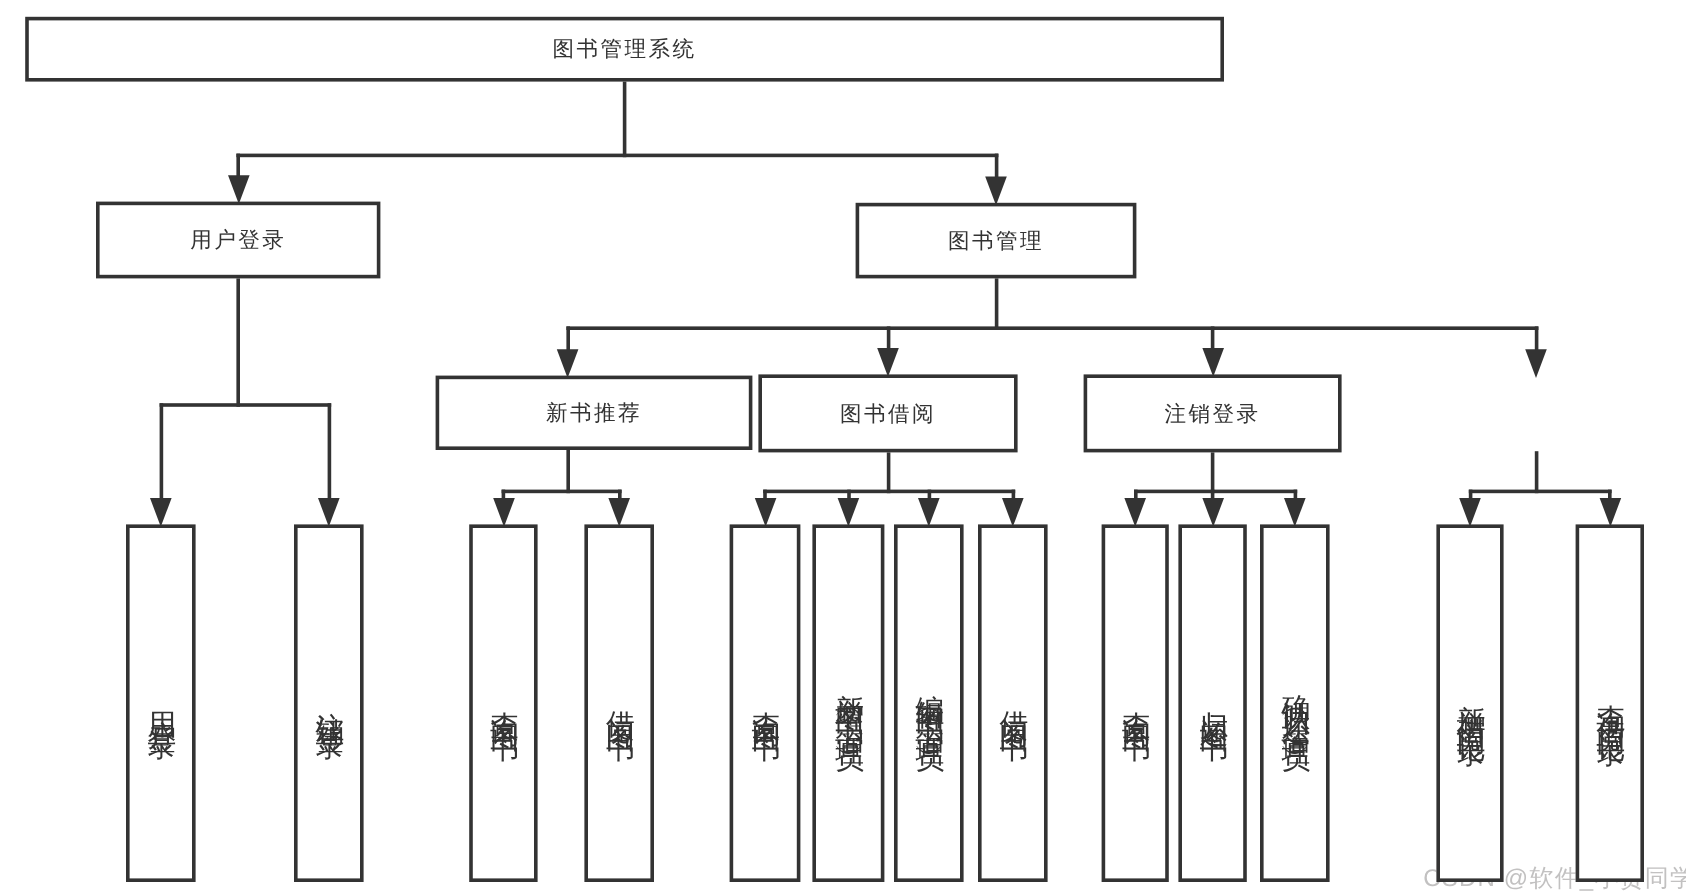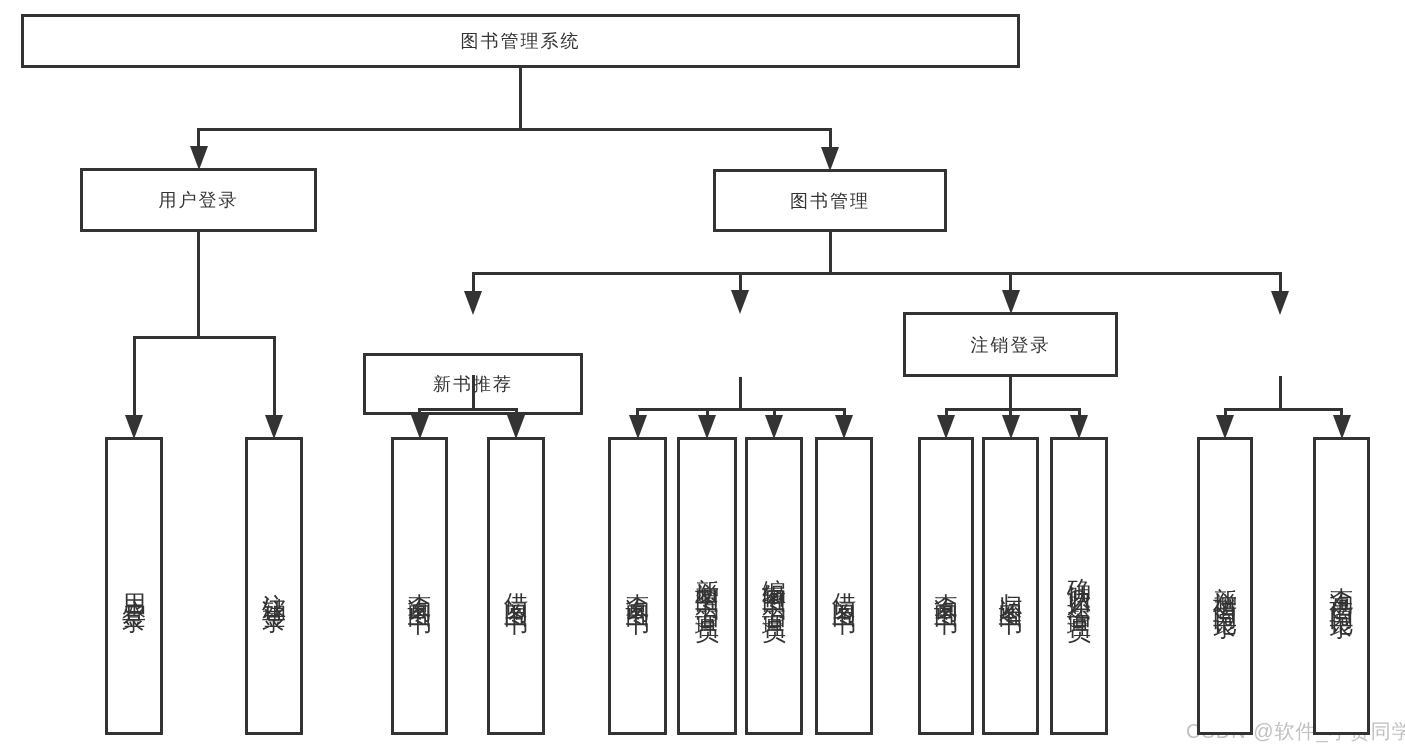--- a/index.html
+++ b/index.html
@@ -59,22 +59,25 @@
   <div class="watermark">CSDN @软件_小贺同学</div>
 <div class="node h-node" style="left: 21px; top: 14px; width: 999px; height: 54px;">
       <span>图书管理系统</span>
     </div>
     <div class="node h-node" style="left: 80px; top: 168px; width: 237px; height: 64px;">
       <span>用户登录</span>
     </div>
     <div class="node h-node" style="left: 713px; top: 169px; width: 234px; height: 63px;">
       <span>图书管理</span>
     </div>
-    <div class="node h-node" style="left: 363px; top: 313px; width: 220px; height: 62px; margin-top: 40px;">
+    <div class="node h-node" style="left: 363px; top: 313px; width: 264px; height: 62px;">
       <span>新书推荐</span>
+    </div>
+    <div class="node h-node" style="left: 632px; top: 312px; width: 216px; height: 65px;">
+      <span>图书借阅</span>
     </div>
     <div class="node h-node" style="left: 903px; top: 312px; width: 215px; height: 65px;">
       <span>注销登录</span>
     </div>
     <div class="node v-node" style="left: 105px; top: 437px; width: 58px; height: 298px;">
       <span>用户登录</span>
     </div>
     <div class="node v-node" style="left: 245px; top: 437px; width: 58px; height: 298px;">
       <span>注销登录</span>
     </div>

